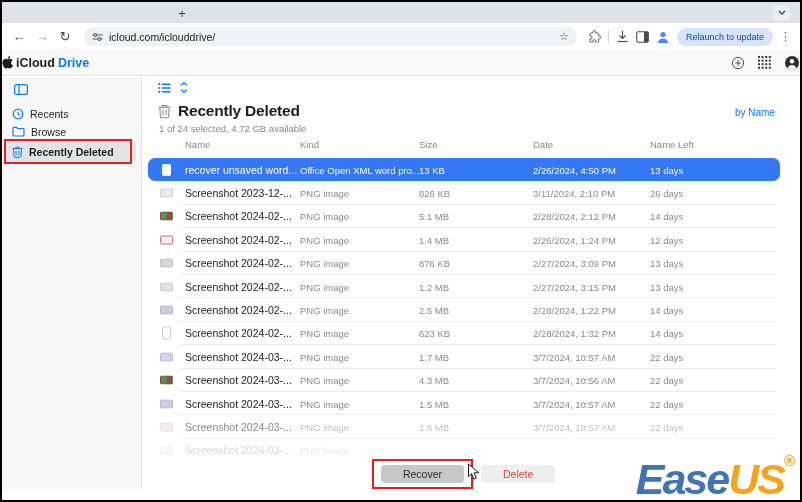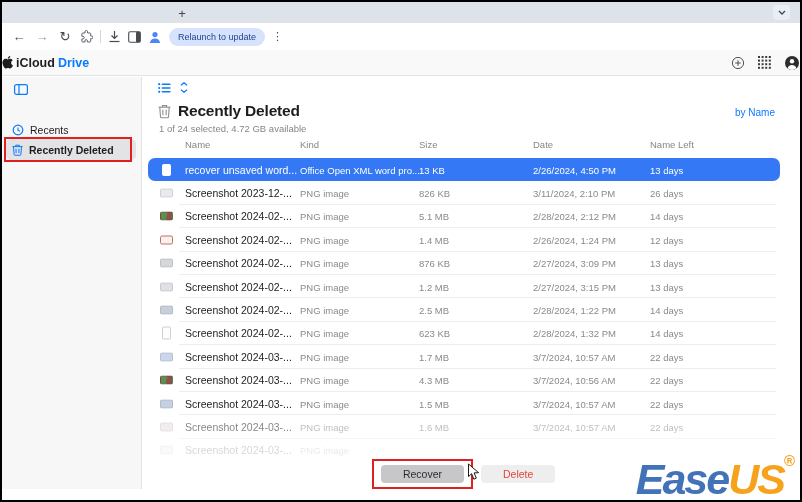--- a/index.html
+++ b/index.html
@@ -28,21 +28,21 @@
   
   .appheader { position:absolute; left:0; top:48px; right:0; height:26px; background:#f9f9fa; border-bottom:1px solid #e3e3e6; display:flex; align-items:center; padding:0 0; }
   .brand { display:flex; align-items:baseline; gap:3px; font-size:12.5px; }
   .brand-black { color:#1d1d1f; font-weight:bold; }
   .brand-blue { color:#0a7aff; font-weight:bold; }
   .appheader-right { margin-left:auto; display:flex; align-items:center; gap:13px; }
 
   
   .sidebar { position:absolute; left:0; top:75px; width:140px; height:412px; background:#f7f7f8; border-right:1px solid #e4e4e7; }
   .sb-toggle { position:absolute; left:12px; top:7px; }
-  .sb-items { position:absolute; left:4px; top:28px; right:5px;margin-top:16px; }
+  .sb-items { position:absolute; left:4px; top:28px; right:5px; }
   .sb-item { position:relative; display:flex; align-items:center; gap:6px; height:17px; padding:0 6px; border-radius:5px; font-size:10.5px; color:#1d1d1f; margin-bottom:1px; }
   .sb-item.selected { background:#e3e3e6; height:21px; font-weight:bold; }
   .sb-annot { position:absolute; left:-2px; top:-2px; right:4px; bottom:-2px; border:2.5px solid #e02020; pointer-events:none; }
 
   .content { position:absolute; left:140px; top:75px; right:0; height:412px; background:#fff; }
   .view-controls { position:absolute; left:16px; top:5px; display:flex; gap:9px; align-items:center; }
   .title-row { position:absolute; left:16px; top:25px; display:flex; align-items:center; gap:7px; }
   .page-title { font-size:15.5px; font-weight:bold; color:#1d1d1f; letter-spacing:-.2px; }
   .subtitle { position:absolute; left:17px; top:46px; font-size:9.5px; color:#86868b; }
   .by-name { position:absolute; right:25px; top:30px; font-size:10px; color:#0a7aff; }
@@ -92,20 +92,34 @@
       <svg width="8" height="5" viewBox="0 0 8 5">
           <polyline points="1,1 4,4 7,1" fill="none" stroke="#44474e" stroke-width="1.3"></polyline>
         </svg>
     </div>
   </div>
 
   <div class="toolbar">
     <span class="navbtn">←</span>
     <span class="navbtn disabled">→</span>
     <span class="navbtn">↻</span>
+    <div class="urlbar">
+      <span>
+        <svg width="11" height="10" viewBox="0 0 11 10">
+            <g stroke="#5f6368" stroke-width="1.1" fill="none">
+              <line x1="0.5" y1="3" x2="10.5" y2="3"></line>
+              <line x1="0.5" y1="7" x2="10.5" y2="7"></line>
+              <circle cx="3.5" cy="3" r="1.4" fill="#eef1f5"></circle>
+              <circle cx="7.5" cy="7" r="1.4" fill="#eef1f5"></circle>
+            </g>
+          </svg>
+      </span>
+      <span class="url-text">icloud.com/iclouddrive/</span>
+      <span class="star">☆</span>
+    </div>
     <span>
       <svg width="13" height="13" viewBox="0 0 13 13">
           <path d="M5 1.8a1.3 1.3 0 012.6 0V3h2.2a.9.9 0 01.9.9V6h1a1.3 1.3 0 010 2.6h-1v2.5a.9.9 0 01-.9.9H7.4v-1.2a1.2 1.2 0 00-2.4 0V12H2.8a.9.9 0 01-.9-.9V8.9h1a1.3 1.3 0 000-2.6h-1V3.9A.9.9 0 012.8 3H5z" fill="none" stroke="#5f6368" stroke-width="1"></path>
         </svg>
     </span>
     <div class="tb-divider"></div>
     <span>
       <svg width="13" height="13" viewBox="0 0 13 13">
           <g stroke="#474b50" stroke-width="1.2" fill="none">
             <line x1="6.5" y1="1" x2="6.5" y2="8"></line>
@@ -190,20 +204,28 @@
     <div class="sb-items" id="sb-items">
         <div class="sb-item">
           <span>
             <svg width="12" height="12" viewBox="0 0 12 12">
               <circle cx="6" cy="6" r="4.8" fill="none" stroke="#0a7aff" stroke-width="1.2"></circle>
               <path d="M6 3.4V6.2l1.9 1" fill="none" stroke="#0a7aff" stroke-width="1.1"></path>
             </svg>
           </span>
           <span>Recents</span>
         </div>
+        <div class="sb-item">
+          <span>
+            <svg width="13" height="11" viewBox="0 0 13 11">
+              <path d="M1 2.2c0-.5.4-.9.9-.9h2.6l1.1 1.2h5.5c.5 0 .9.4.9.9v5.7c0 .5-.4.9-.9.9H1.9a.9.9 0 01-.9-.9z" fill="none" stroke="#0a7aff" stroke-width="1.2"></path>
+            </svg>
+          </span>
+          <span>Browse</span>
+        </div>
         <div class="sb-item selected">
           <span>
             <svg width="11" height="12" viewBox="0 0 11 12">
               <g fill="none" stroke="#0a7aff" stroke-width="1">
                 <line x1="0.4" y1="2.6" x2="10.6" y2="2.6"></line>
                 <path d="M3.7 2.4V1.2h3.6v1.2"></path>
                 <path d="M1.5 2.8l.6 7.6c0 .5.4.9.9.9h5c.5 0 .9-.4.9-.9l.6-7.6"></path>
                 <line x1="4" y1="4.8" x2="4.1" y2="9.2"></line>
                 <line x1="7" y1="4.8" x2="6.9" y2="9.2"></line>
               </g>

